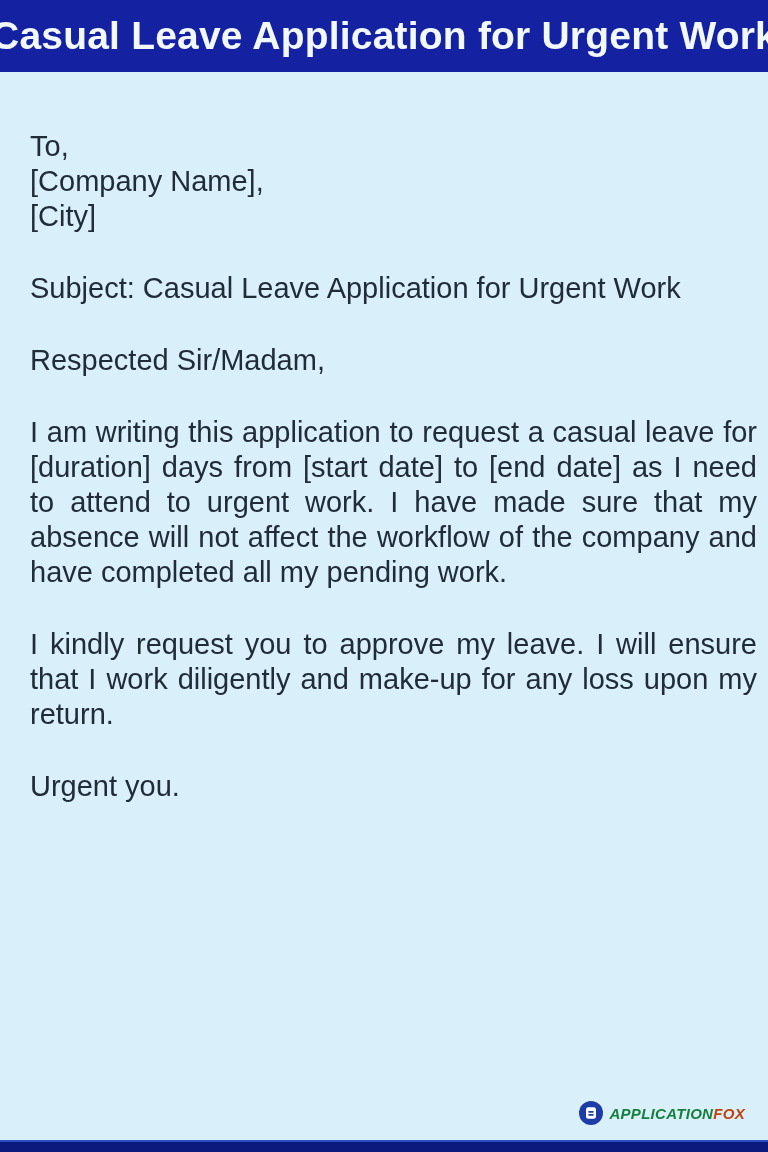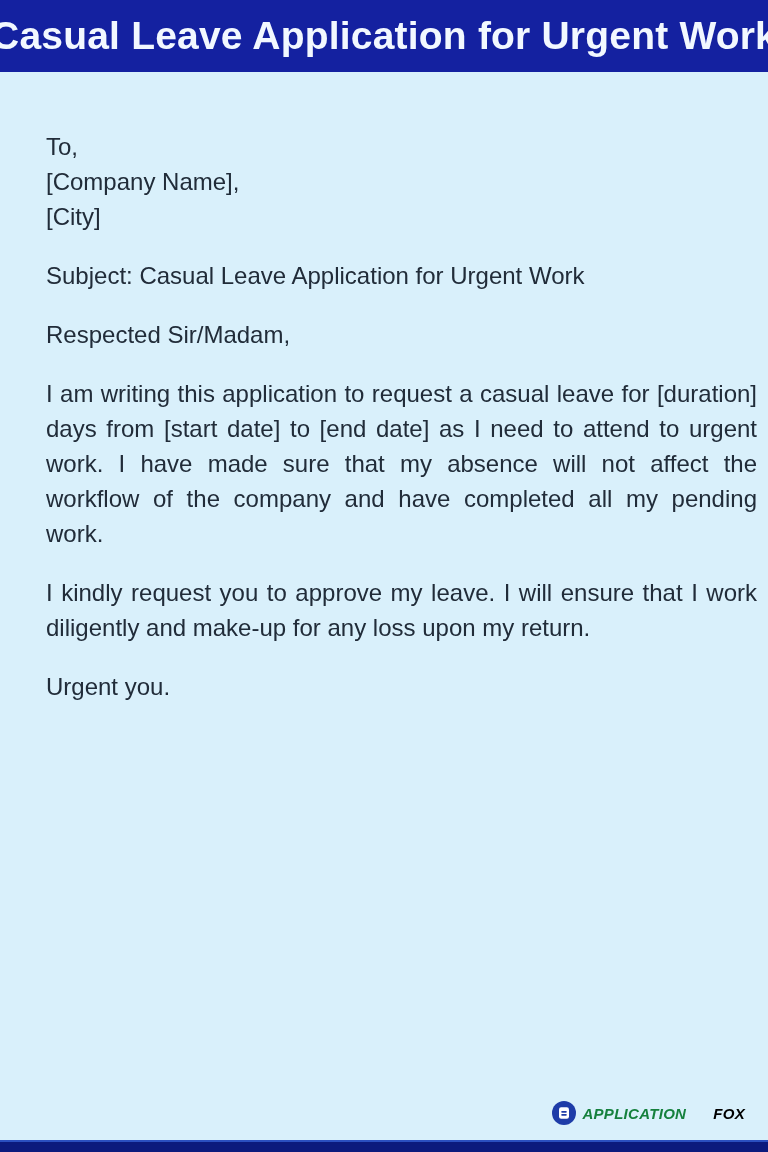--- a/index.html
+++ b/index.html
@@ -27,48 +27,48 @@
   }
   .titlebar h1 {
     color: #f2f8ff;
     font-size: 39px;
     font-weight: bold;
     letter-spacing: 0.2px;
     white-space: nowrap;
   }
   .letter {
     position: absolute;
-    top: 72px; left: 16px; right: 0;
+    top: 72px; left: 0; right: 0;
     padding: 57px 11px 0 30px;
     color: #212c39;
-    font-size: 24px;
+    font-size: 29px;
     line-height: 35px;
   }
-  .block { margin-top: 24px; }
+  .block { margin-top: 37px; }
   .block:first-child { margin-top: 0; }
   .line { display: block; }
   .just { text-align: justify; }
   .brand {
     position: absolute;
     right: 23px;
     bottom: 27px;
     display: flex;
     align-items: center;
     gap: 6px;
   }
   .brand-icon { display: block; width: 24px; height: 24px; }
   .brand-text {
     font-size: 15px;
     font-weight: 800;
     font-style: italic;
     letter-spacing: 0.3px;
     white-space: nowrap;
   }
   .brand-first { color: #15803d; }
-  .brand-second { color: #000000; margin-left: 27px; }
+  .brand-second { color: #c2410c; }
   .bottombar {
     position: absolute;
     left: 0; right: 0; bottom: 0;
     height: 12px;
     background: #0c1a7d;
     border-top: 2px solid #2b4fc0;
   }
 </style>
 </head>
 <body>

